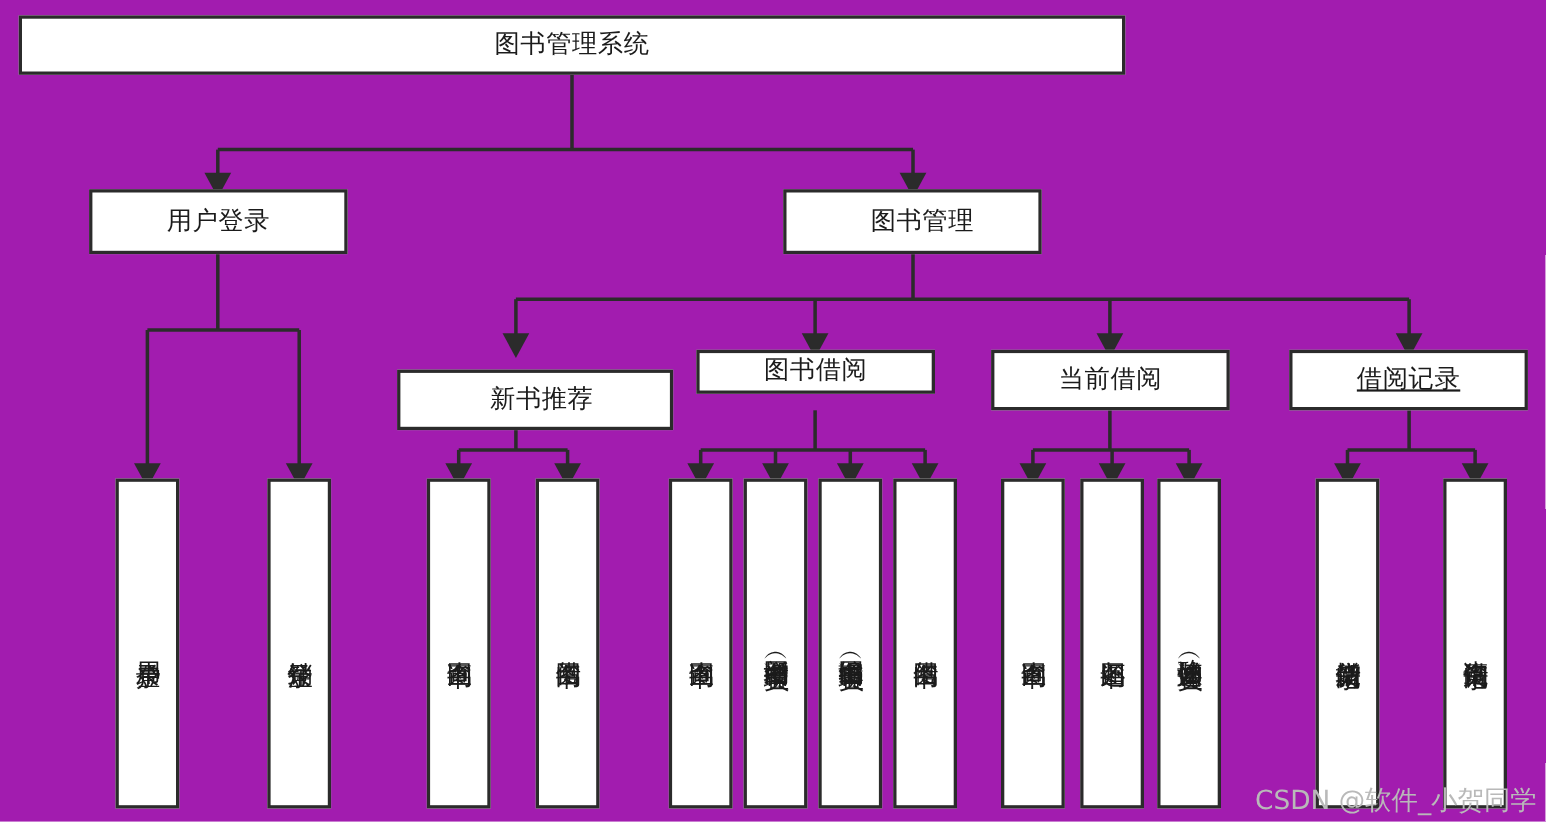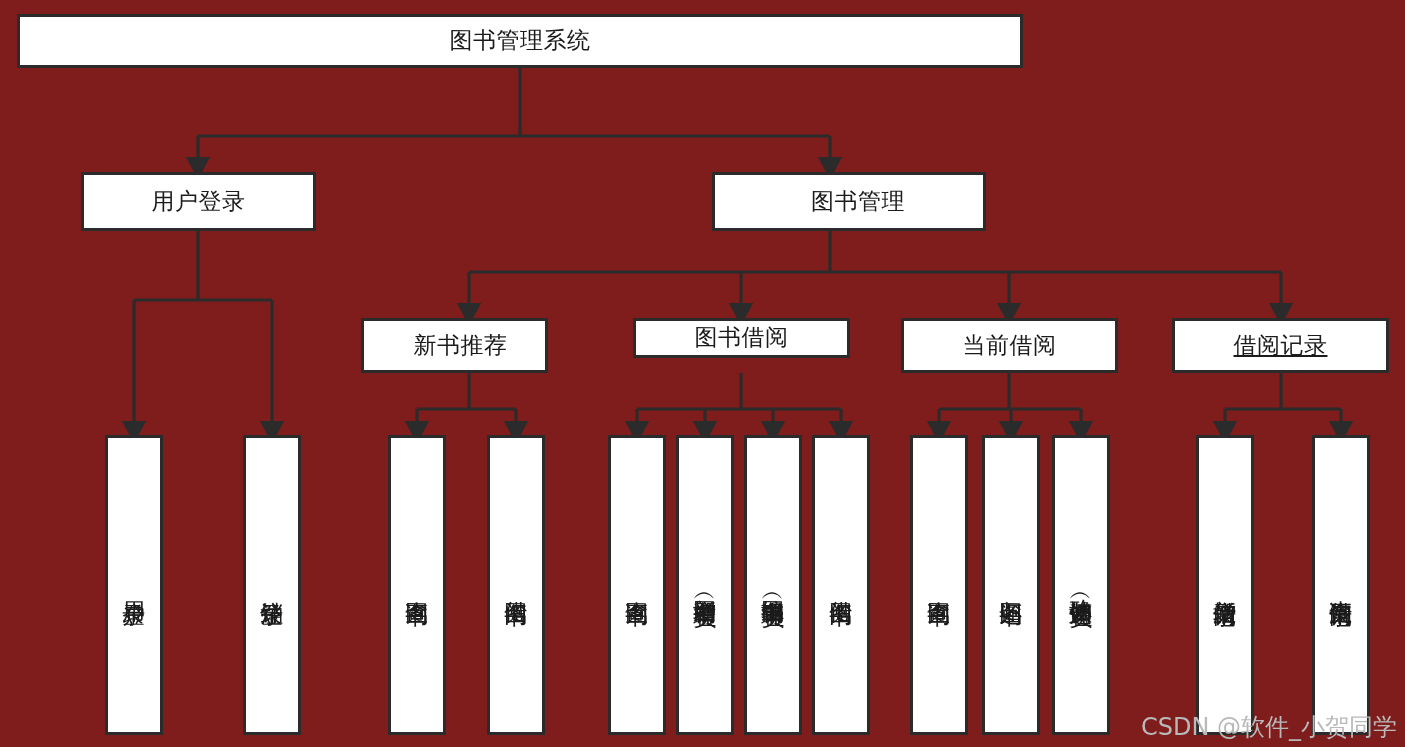--- a/index.html
+++ b/index.html
@@ -5,21 +5,21 @@
 <style>
   html,body{margin:0;padding:0;background:#ffffff;}
   body{
     font-family:"DejaVu Sans","Liberation Sans",sans-serif;
     color:#1b1b1b;
   }
   #canvas{
     position:relative;
     width:1405px;
     height:747px;
-    background:#7f1d1d;
+    background:#a21caf;
     overflow:hidden;
   }
   #edges{
     position:absolute;
     left:0;top:0;
     width:1405px;height:747px;
     pointer-events:none;
   }
   .node{
     position:absolute;
@@ -118,25 +118,25 @@
     </g>
   </svg>
 
   <div class="node" id="node-root" style="left: 17px; top: 14px; width: 1006px; height: 54px;">
     <span class="lbl">图书管理系统</span>
   </div>
 
   <div class="node" id="node-l2-0" style="left: 81px; top: 172px; width: 235px; height: 59px;">
     <span class="lbl">用户登录</span>
   </div>
-  <div class="node" id="node-l2-1" style="left: 712px; top: 172px; width: 274px; height: 59px; padding-left: 18px;">
+  <div class="node" id="node-l2-1" style="left: 712px; top: 172px; width: 235px; height: 59px; padding-left: 18px;">
     <span class="lbl">图书管理</span>
   </div>
 
-  <div class="node" id="node-l3-0" style="left: 361px; top: 318px; width: 187px; height: 55px; padding-left: 12px;">
+  <div class="node" id="node-l3-0" style="left: 361px; top: 336px; width: 251px; height: 55px; padding-left: 12px;">
     <span class="lbl">新书推荐</span>
   </div>
   <div class="node" id="node-l3-1" style="left: 633px; top: 318px; width: 217px; height: 40px;">
     <span class="lbl">图书借阅</span>
   </div>
   <div class="node" id="node-l3-2" style="left: 901px; top: 318px; width: 217px; height: 55px;">
     <span class="lbl">当前借阅</span>
   </div>
   <div class="node" id="node-l3-3" style="left: 1172px; top: 318px; width: 217px; height: 55px; text-decoration: underline;">
     <span class="lbl">借阅记录</span>

